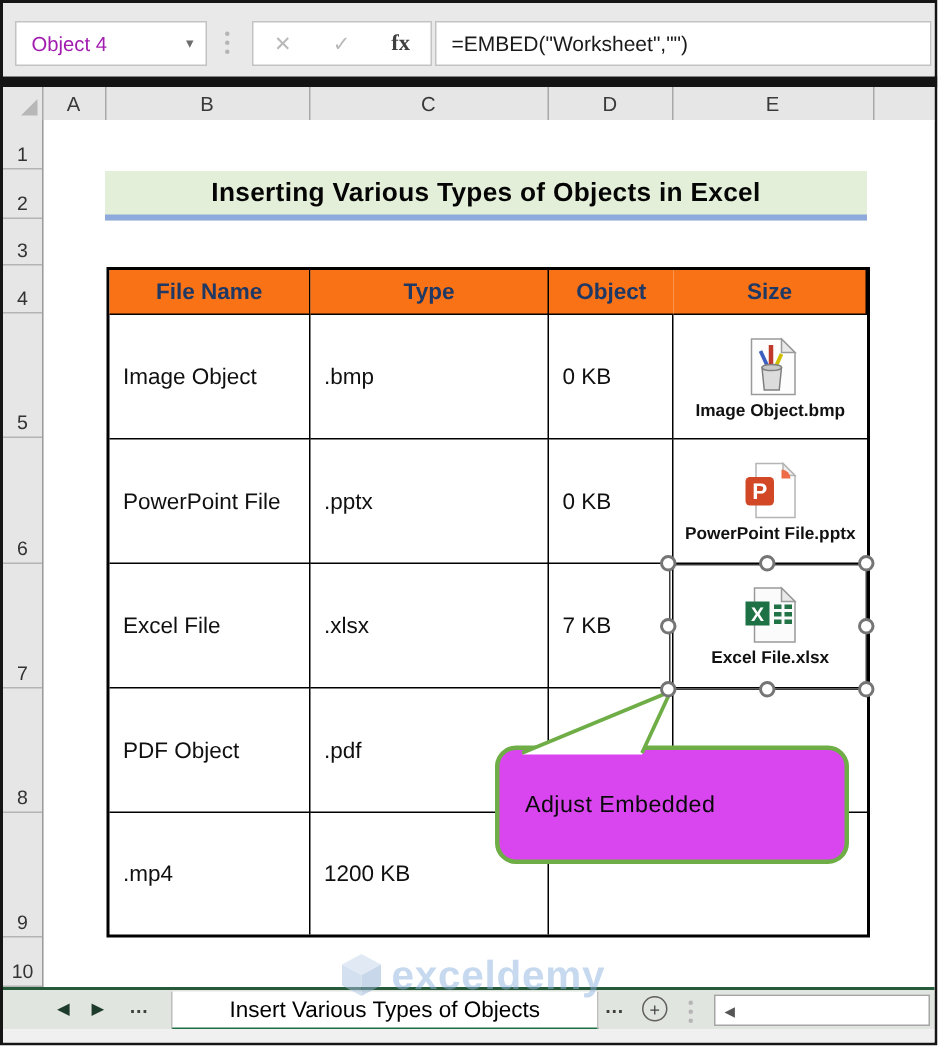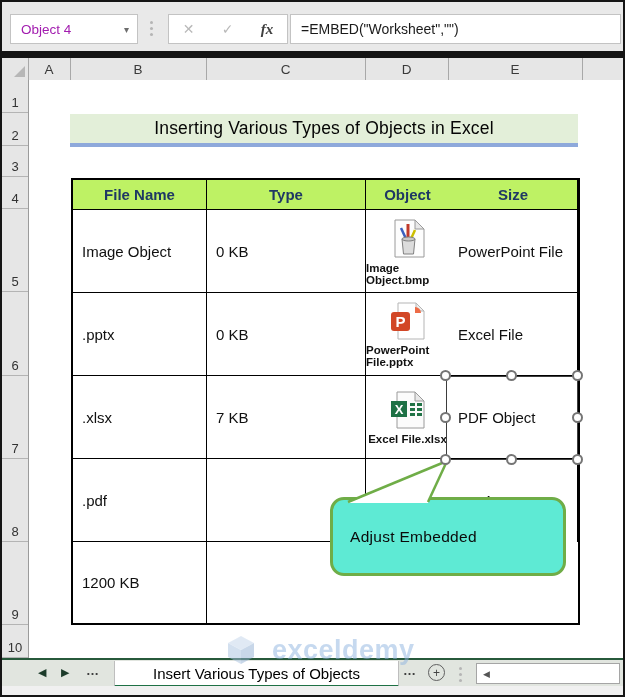--- a/index.html
+++ b/index.html
@@ -12,21 +12,21 @@
     border:1px solid #c3c3c3;display:flex;align-items:center;}
   .namebox .nbtext{font-size:13.5px;color:#a21caf;padding-left:10px;flex:1;}
   .namebox .dd{color:#6d6d6d;font-size:10px;padding-right:8px;}
   .vdots{position:absolute;width:3px;height:3px;border-radius:50%;background:#b5b5b5;
     box-shadow:0 6px 0 #b5b5b5,0 12px 0 #b5b5b5;}
   .vd1{left:148px;top:19px;}
   .iconbox{position:absolute;left:166px;top:12px;width:118px;height:28px;background:#fff;
     border:1px solid #c3c3c3;display:flex;align-items:center;justify-content:space-around;}
   .icx{color:#b9b9b9;font-size:14px;}
   .icck{color:#b9b9b9;font-size:14px;}
-  .icfx{color:#3f3f3f;font-size:15px;font-style:italic;font-family:"Liberation Serif",serif;font-weight:bold;}
+  .icfx{color:#3f3f3f;font-size:15px;font-family:"Liberation Serif",serif;font-weight:bold;}
   .fbar{position:absolute;left:288px;top:12px;right:2px;height:28px;background:#fff;
     border:1px solid #c3c3c3;display:flex;align-items:center;}
   .fbar span{font-size:14px;color:#1a1a1a;padding-left:10px;}
   .darkband{position:absolute;left:0;top:51px;right:0;height:7px;background:#141414;}
   
   .colheads{position:absolute;left:2px;top:58px;right:2px;height:22px;background:#e6e6e6;
     border-bottom:1px solid #9b9b9b;}
   .ch{position:absolute;top:0;height:22px;border-right:1px solid #a8a8a8;
     display:flex;align-items:center;justify-content:center;font-size:13.5px;color:#3a3a3a;}
   .corner{left:0;width:26px;}
@@ -34,39 +34,39 @@
     border-left:11px solid transparent;border-bottom:11px solid #b7b7b7;}
   
   .sheet{position:absolute;left:2px;top:80px;right:2px;height:578px;background:#fff;}
   .rowhead{position:absolute;left:0;top:0;width:26px;height:578px;background:#e6e6e6;
     border-right:1px solid #9b9b9b;}
   .rh{position:absolute;left:0;width:26px;border-bottom:1px solid #b4b4b4;
     display:flex;align-items:flex-end;justify-content:center;font-size:13px;color:#333;
     box-sizing:border-box;padding-bottom:2px;}
   .banner{position:absolute;left:68px;top:34px;width:508px;height:29px;background:#e3efd9;
     border-bottom:4px solid #8ea9db;display:flex;align-items:center;justify-content:center;}
-  .banner span{font-size:17.5px;font-weight:normal;color:#050505;letter-spacing:.2px;}
+  .banner span{font-size:17.5px;font-weight:bold;color:#050505;letter-spacing:.2px;}
   .table{position:absolute;left:69px;top:98px;width:509px;height:447px;border:2px solid #000;
     box-sizing:border-box;display:grid;grid-template-columns:134px 159px 83px 129px;
     grid-template-rows:30px 83px 83px 83px 83px 81px;background:#fff;}
   .tc{border-right:1px solid #000;border-bottom:1px solid #000;display:flex;align-items:center;
     font-size:15px;color:#101010;box-sizing:border-box;}
   .tc.lastcol{border-right:none;}
   .tc.lastrow{border-bottom:none;}
-  .th{background:#bef264;justify-content:center;font-weight:bold;color:#1f3864;}
+  .th{background:#f97316;justify-content:center;font-weight:bold;color:#1f3864;}
   .cname{padding-left:9px;}
   .cobj{flex-direction:column;justify-content:center;gap:3px;}
   .objlabel{font-size:11.5px;color:#111;font-weight:bold;}
   
   .selbox{position:absolute;left:444px;top:296px;width:132px;height:84px;z-index:7;pointer-events:none;}
   .selrect{position:absolute;left:0;top:0;right:0;bottom:0;border:1px solid #3d3d3d;}
   .handle{position:absolute;width:11px;height:11px;border-radius:50%;background:#fff;
     border:2px solid #757575;box-sizing:border-box;pointer-events:auto;}
   
-  .callout{position:absolute;left:328px;top:417px;width:236px;height:79px;background:#5eead4;
+  .callout{position:absolute;left:328px;top:417px;width:236px;height:79px;background:#d946ef;
     border:3px solid #6fad47;border-radius:14px;z-index:5;box-sizing:border-box;
     display:flex;flex-direction:column;justify-content:center;padding-left:17px;}
   .callout div{font-size:15.5px;color:#0a0a0a;line-height:26px;letter-spacing:.3px;}
   .tailsvg{position:absolute;left:0;top:0;width:621px;height:578px;z-index:6;pointer-events:none;}
   
   .tabbar{position:absolute;left:2px;right:2px;top:658px;height:28px;background:#e1e5df;
     border-top:2px solid #27593b;box-sizing:border-box;}
   .nav{position:absolute;top:6px;font-size:11px;color:#1c3b2a;}
   .dots3{position:absolute;top:3px;font-size:13px;font-weight:bold;color:#3f3f3f;letter-spacing:1px;}
   .sheettab{position:absolute;left:112px;top:1px;width:283px;height:24px;background:#fff;
@@ -75,21 +75,21 @@
   .sheettab span{font-size:15px;font-weight:normal;color:#000000;}
   .addbtn{position:absolute;left:426px;top:4px;width:17px;height:17px;border:1.5px solid #5f5f5f;
     border-radius:50%;box-sizing:border-box;display:flex;align-items:center;justify-content:center;
     font-size:12px;color:#444;line-height:1;}
   .hscroll{position:absolute;left:474px;right:3px;top:3px;height:21px;background:#fff;
     border:1px solid #a5a5a5;display:flex;align-items:center;box-sizing:border-box;}
   .hscroll span{font-size:9px;color:#555;padding-left:6px;}
   .bottomstrip{position:absolute;left:2px;right:2px;top:686px;height:9px;background:#f0f0f0;}
   
   .watermark{position:absolute;left:226px;top:634px;z-index:10;opacity:.5;display:flex;
-    align-items:center;gap:16px;pointer-events:none;}
+    align-items:center;gap:5px;pointer-events:none;}
   .watermark .wmtext{font-size:27px;font-weight:bold;color:#8fb4e0;letter-spacing:.5px;}
 </style>
 </head>
 <body>
 
 <div id="screen">
 
   <div class="toolbar">
     <div class="namebox">
       <span class="nbtext">Object 4</span>
@@ -135,20 +135,21 @@
       <span>Inserting Various Types of Objects in Excel</span>
     </div>
 
     <div class="table">
       <div class="tc th">File Name</div>
       <div class="tc th">Type</div>
       <div class="tc th lastcol">Object</div>
       <div class="tc th">Size</div>
 
       <div class="tc cname">Image Object</div>
+      <div class="tc cname">.bmp</div>
       <div class="tc cname">0 KB</div>
       <div class="tc cobj lastcol">
         <svg width="40" height="42" viewBox="0 0 40 42">
           <path d="M7 3 h20 l9 9 v28 H7 z" fill="#fdfdfd" stroke="#9a9a9a"></path>
           <path d="M27 3 v9 h9 z" fill="#e8e8e8" stroke="#9a9a9a"></path>
           <line x1="13" y1="11" x2="19" y2="24" stroke="#3a5fbf" stroke-width="2.5"></line>
           <line x1="20" y1="7" x2="20" y2="24" stroke="#c0392b" stroke-width="3"></line>
           <line x1="27" y1="13" x2="22" y2="24" stroke="#cdbf00" stroke-width="2.5"></line>
           <path d="M14 22 h13 l-1.5 15 h-10 z" fill="#dcdcdc" stroke="#808080"></path>
           <ellipse cx="20.5" cy="22" rx="6.5" ry="2" fill="#c8c8c8" stroke="#808080"></ellipse>

